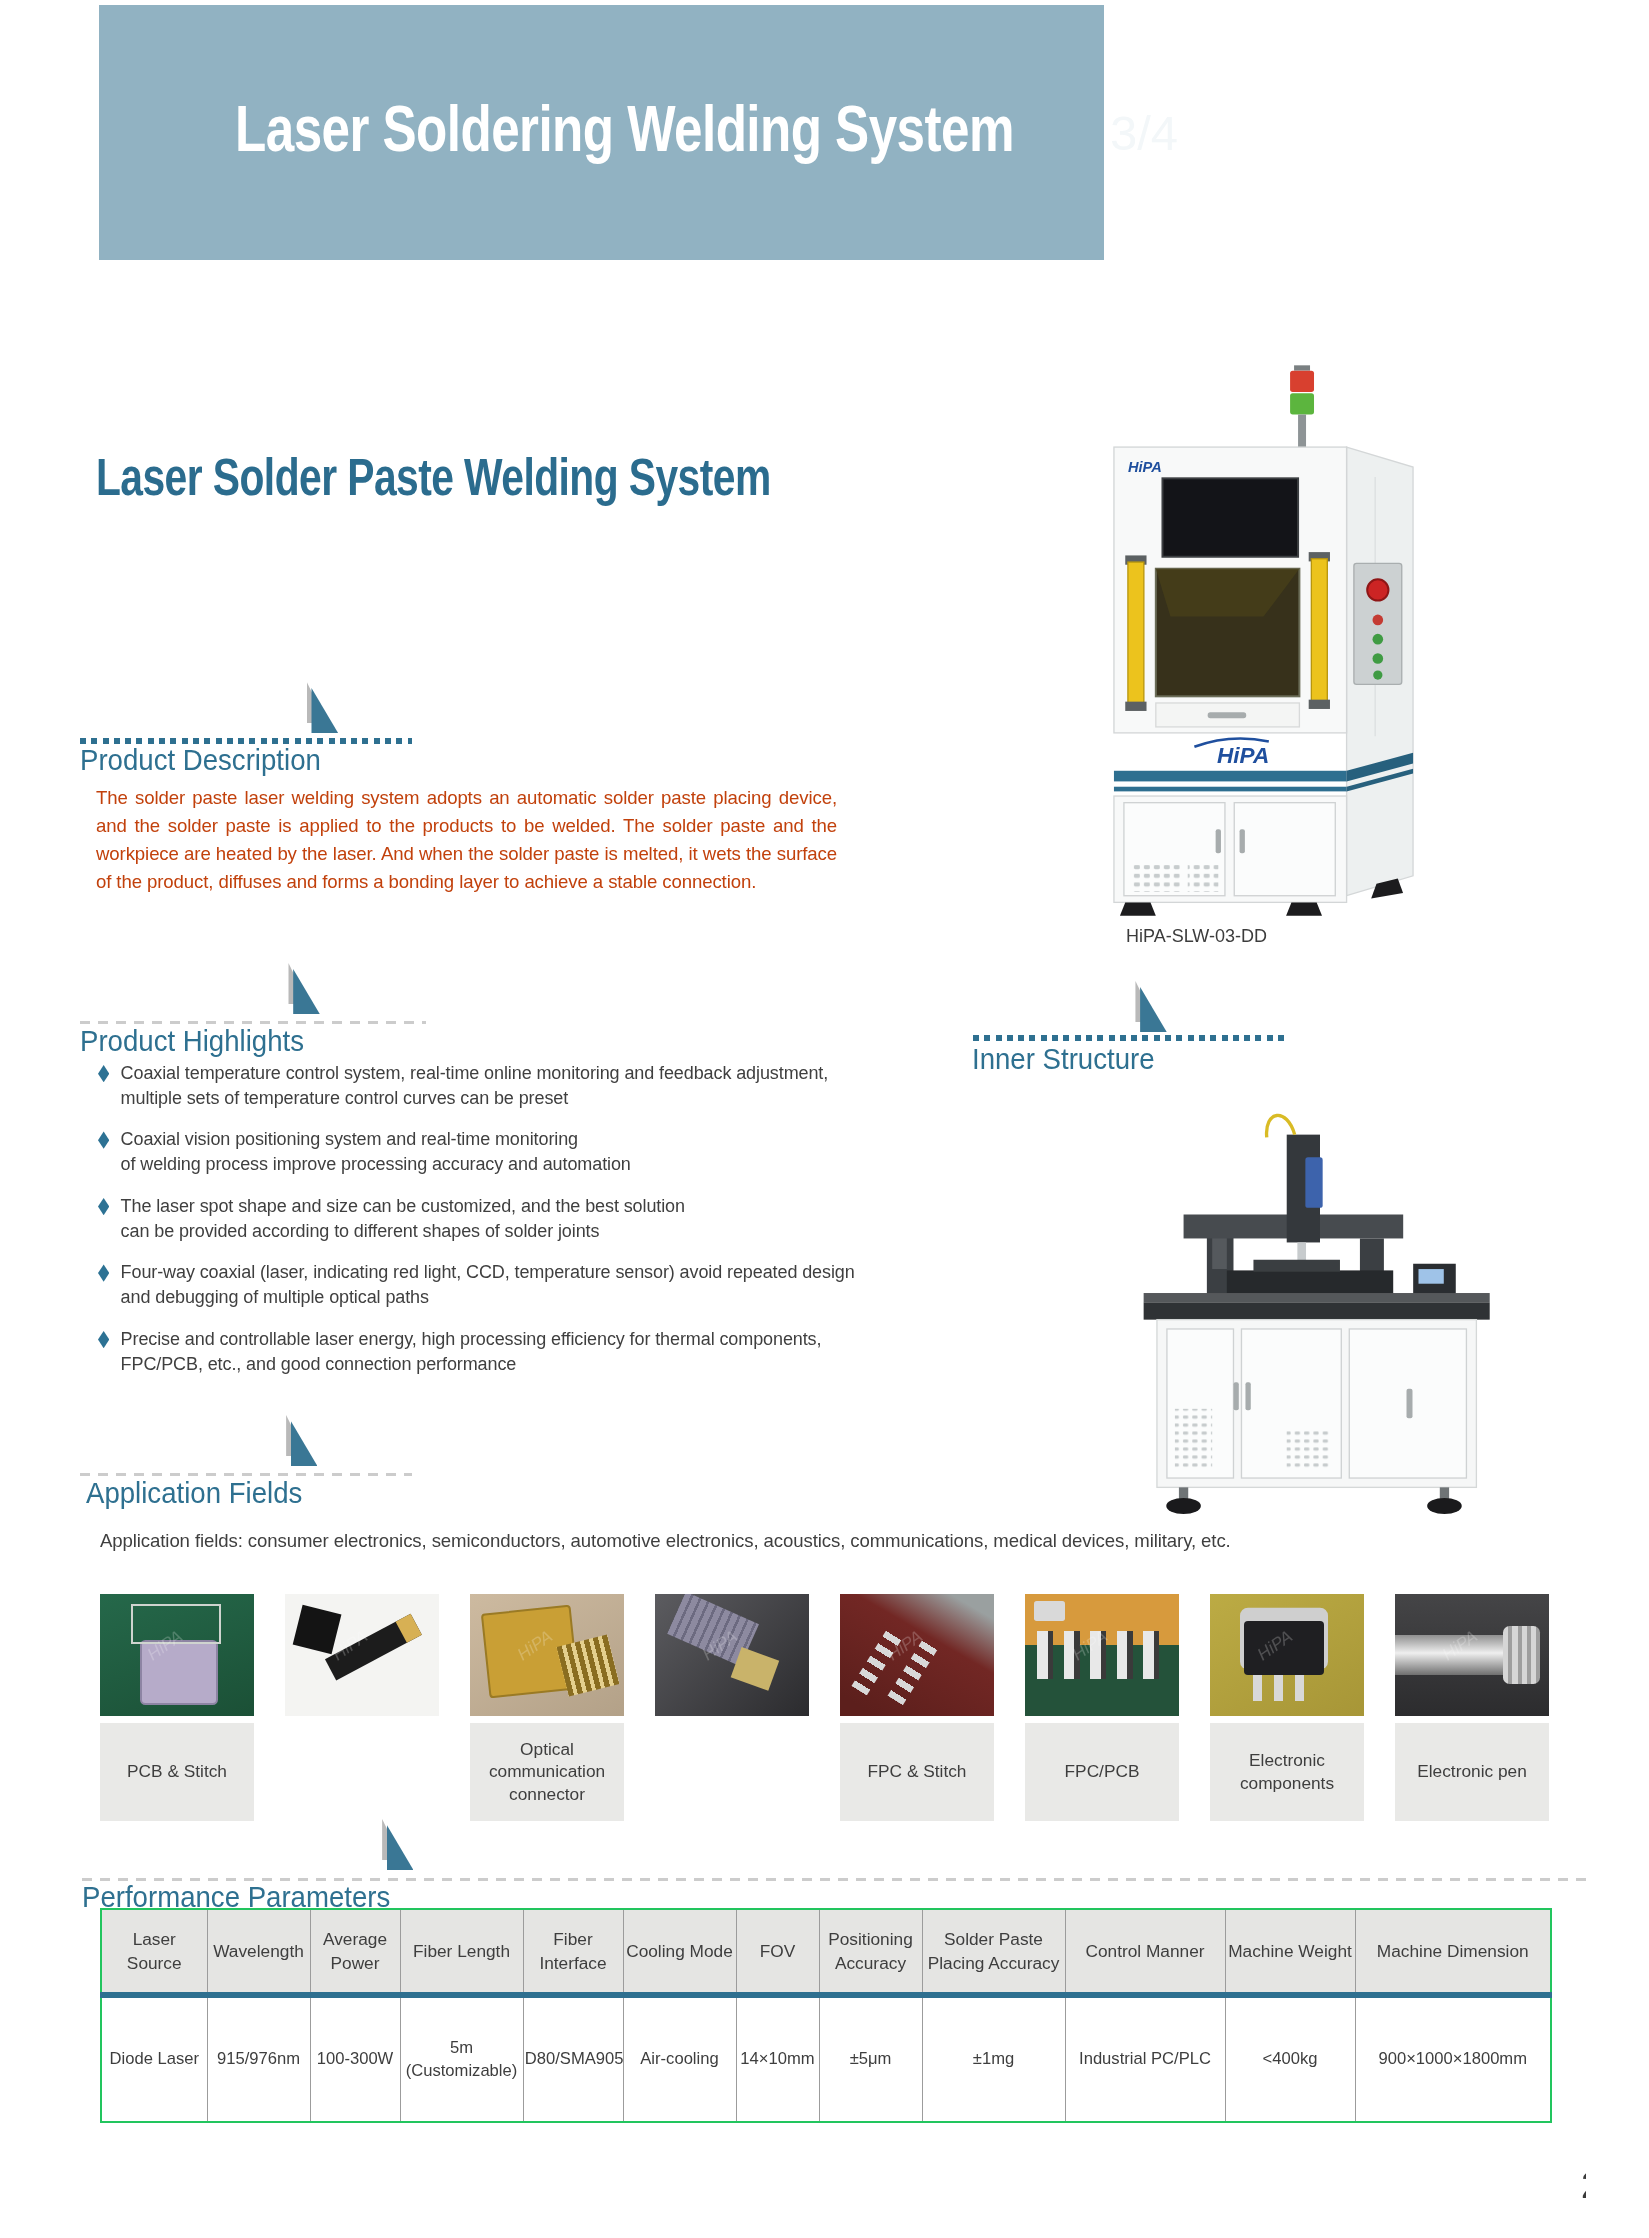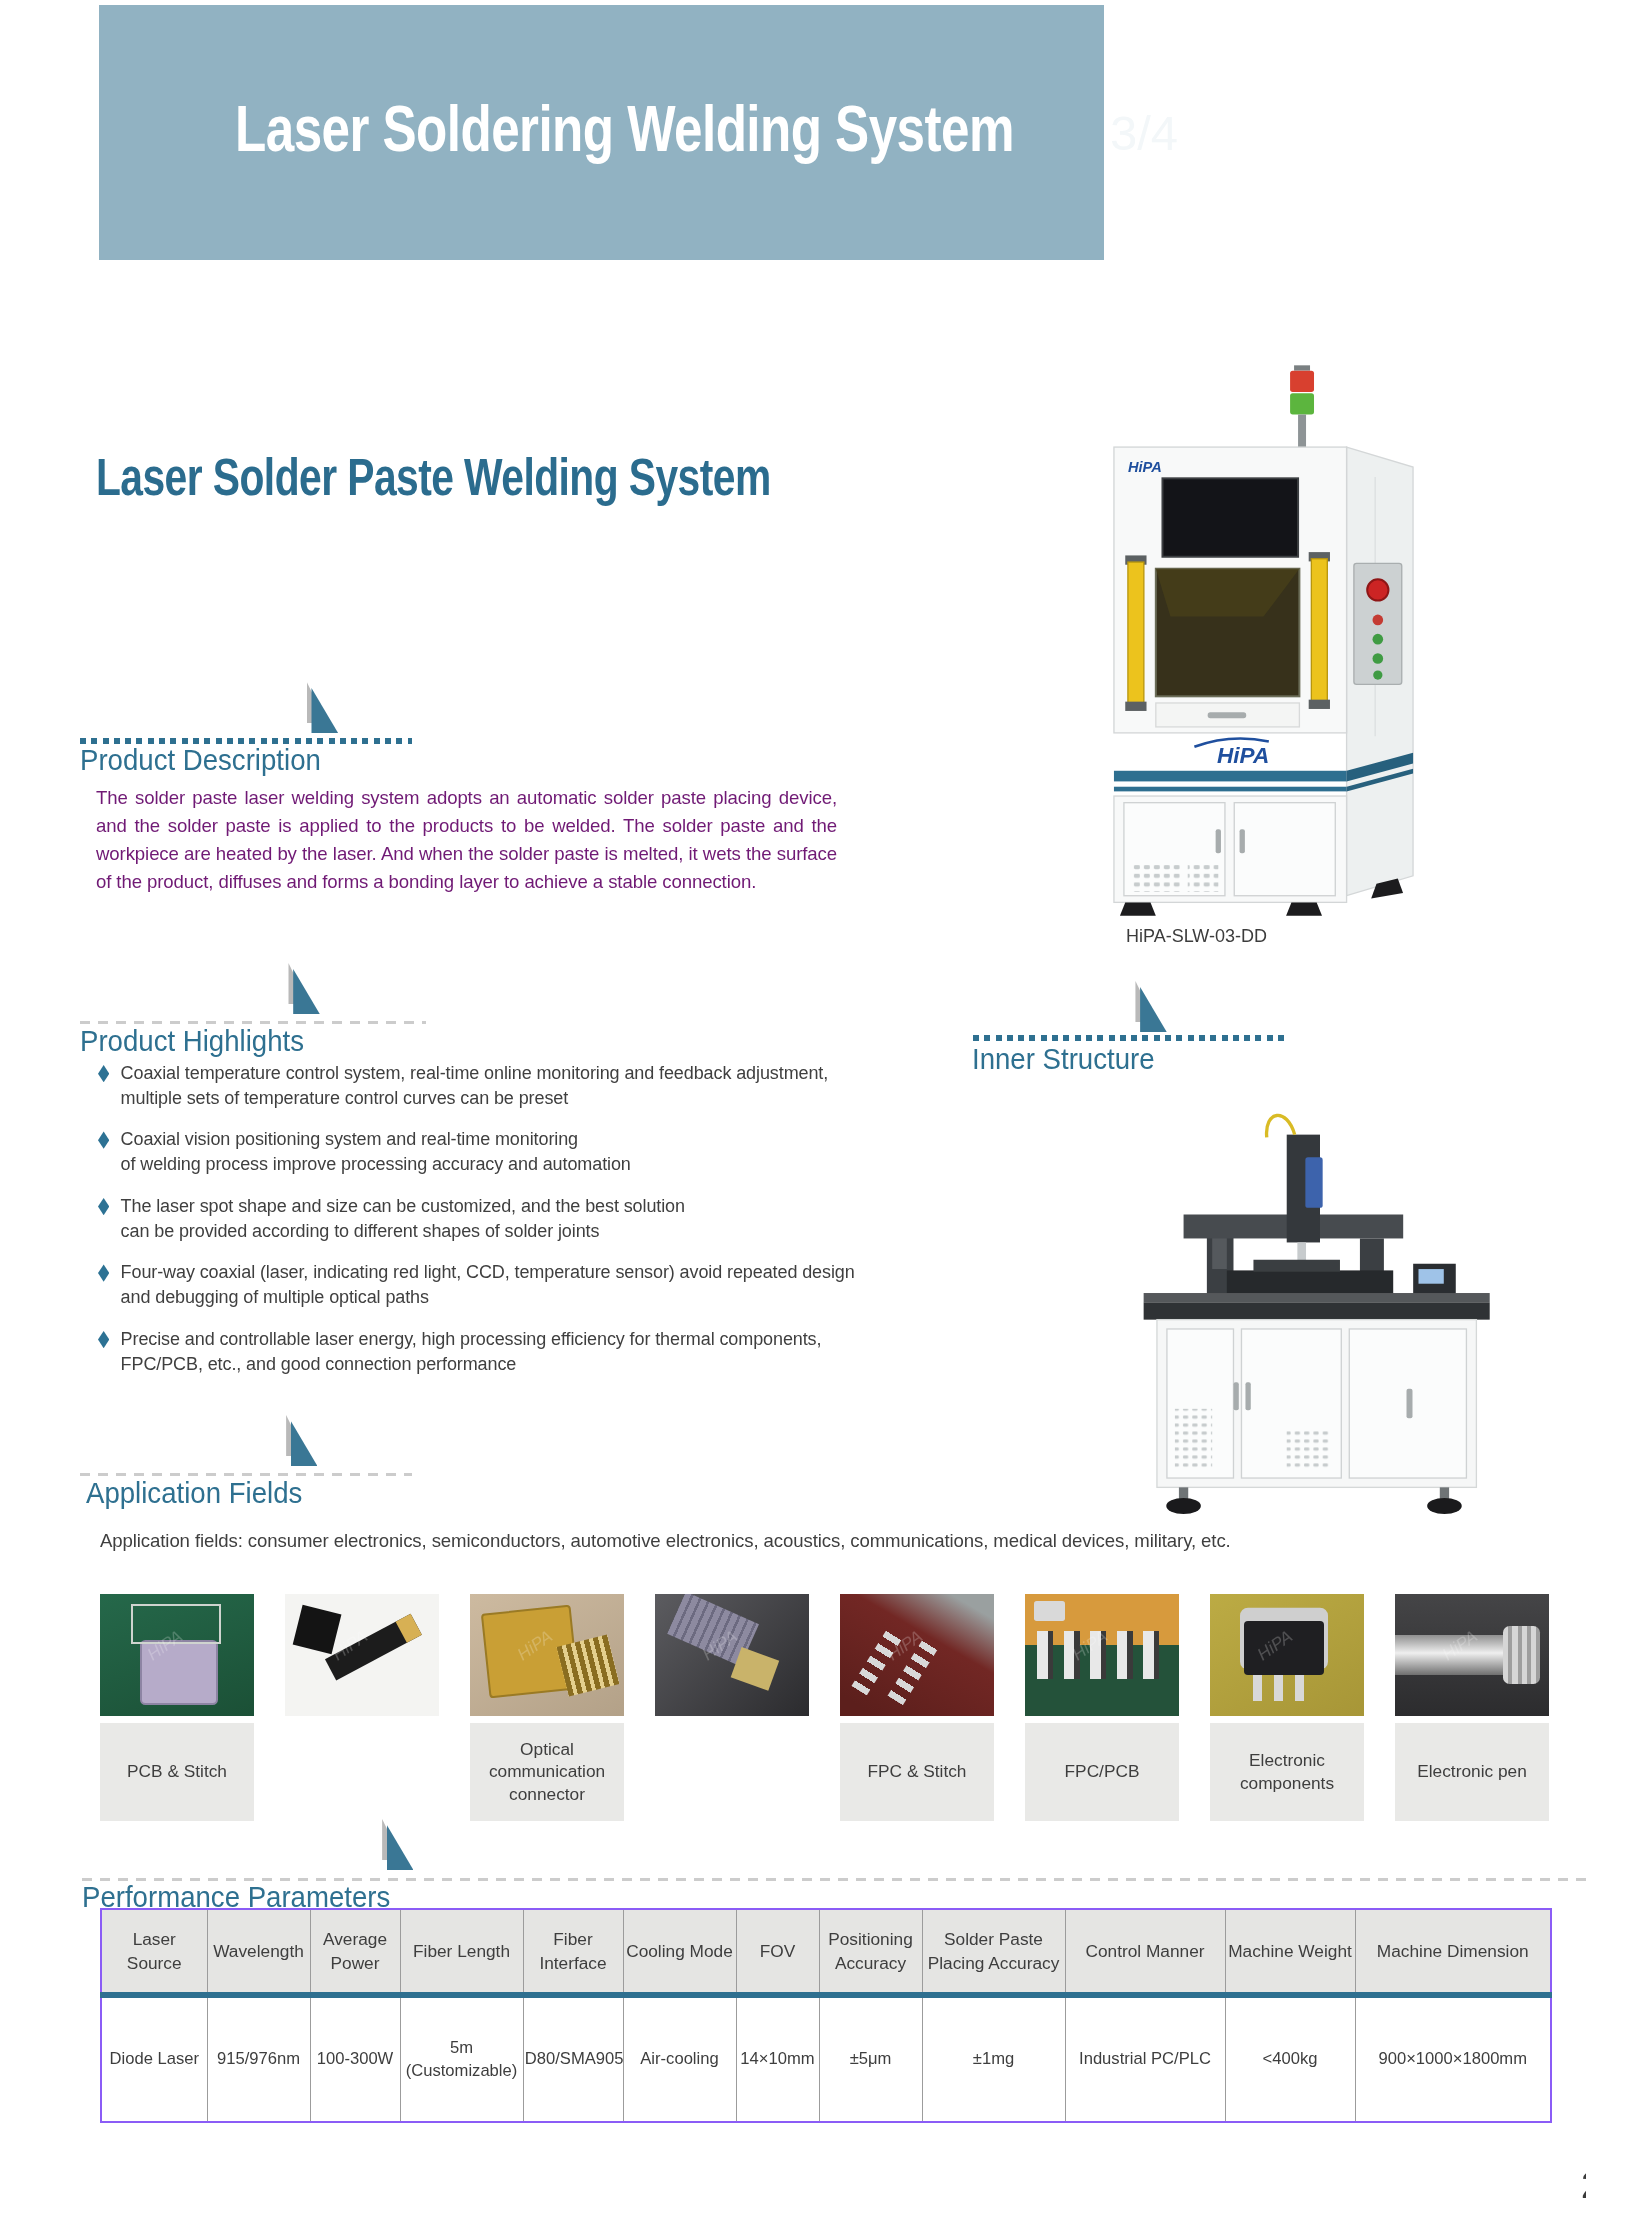--- a/index.html
+++ b/index.html
@@ -27,21 +27,21 @@
   .sec-head .txt{font-size:30px;color:#2e7090;white-space:nowrap;line-height:1;
         transform:scaleX(.92);transform-origin:left bottom;padding-bottom:2.7px;}
 
   .dots-teal{position:absolute;height:6px;
         background:repeating-linear-gradient(90deg,#2e7090 0 6px,transparent 6px 11.3px);}
   .dash-gray{position:absolute;height:2.7px;
         background:repeating-linear-gradient(90deg,#cccccc 0 10px,transparent 10px 18px);}
 
   
   .desc{position:absolute;left:96px;top:765px;width:741px;font-size:18.6px;line-height:28px;
-        text-align:justify;color:#701a75;letter-spacing:-0.1px;}
+        text-align:justify;color:#c2410c;letter-spacing:-0.1px;}
   .app-text{position:absolute;left:100px;top:1511px;font-size:18.6px;color:#3f3f3f;
         letter-spacing:-0.1px;white-space:nowrap;}
 
   
   .hl-list{position:absolute;left:98px;top:1061px;list-style:none;margin:0;padding:0;width:838px;}
   .hl-list li{display:flex;margin:0 0 17.3px 0;font-size:18px;line-height:24.6px;color:#3f3f3f;
         letter-spacing:-0.1px;}
   .dia{width:11.3px;height:17.3px;flex:none;margin:4px 11.3px 0 0;background:#2d7294;
         clip-path:polygon(50% 0,100% 50%,50% 100%,0 50%);}
 
@@ -83,21 +83,21 @@
   .art-5 .p2{left:6%;top:6%;width:20%;height:16%;background:#d9d9d9;border-radius:2.7px;}
   .art-6{background:linear-gradient(150deg,#bcab44,#a79637);}
   .art-6 .p1{left:22%;top:22%;width:52%;height:44%;background:#1f1f22;border-radius:4px;box-shadow:0 -9.3px 0 4px #cfcfcf;}
   .art-6 .p2{left:28%;top:66%;width:40%;height:22%;background:repeating-linear-gradient(90deg,#d8d8d8 0 9.3px,transparent 9.3px 21px);}
   .art-7{background:linear-gradient(180deg,#454547,#2c2c2e);}
   .art-7 .p1{left:0;top:34%;width:74%;height:32%;background:linear-gradient(180deg,#8f8f8f,#efefef 45%,#6f6f6f);}
   .art-7 .p2{left:70%;top:26%;width:24%;height:48%;background:repeating-linear-gradient(90deg,#d6d6d6 0 5.3px,#9e9e9e 5.3px 9.3px);border-radius:6.6px;}
 
   
   .perf{position:absolute;left:100px;top:1908px;width:1449px;border-collapse:collapse;
-        table-layout:fixed;border:2px solid #8b5cf6;}
+        table-layout:fixed;border:2px solid #22c55e;}
   .perf th,.perf td{border:1.3px solid #9c9c9c;text-align:center;vertical-align:middle;
         color:#3e3e3e;font-weight:normal;overflow:hidden;}
   .perf th{background:#e5e5e3;font-size:17.3px;line-height:24px;height:74px;padding:4px 1.3px;
         border-bottom:6.6px solid #2e7090;}
   .perf td{font-size:16.6px;line-height:22.6px;height:118px;padding:2.7px 1.3px;background:#ffffff;}
 
   .page-num{position:absolute;left:1581px;top:2165px;font-size:36px;color:#3a3a3a;}
 </style>
 </head>
 <body>

